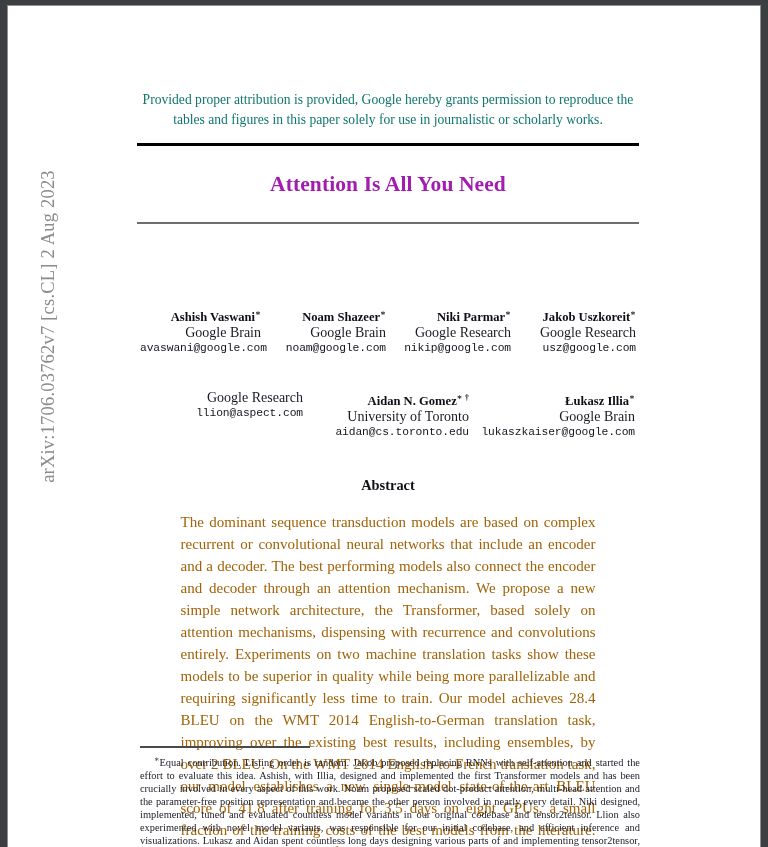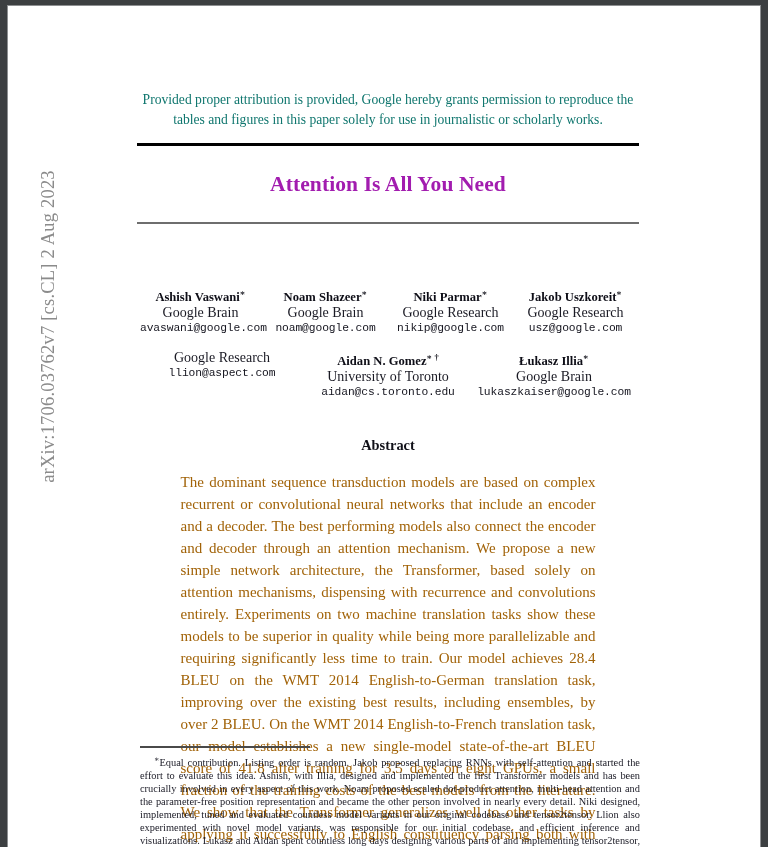--- a/index.html
+++ b/index.html
@@ -99,22 +99,23 @@
   #authors-block {
     margin-top: 62px;
   }
   .author-row {
     display: flex;
     justify-content: center;
     width: 100%;
     margin-bottom: 14px;
   }
   .author {
-    text-align: center;
+    text-align: right;
     padding: 0 2px;
+    margin-top: 20px;
   }
   .author-name {
     font-weight: bold;
     font-size: 12.6px;
     color: #0e0e17;
     line-height: 15px;
     white-space: nowrap;
   }
   .author-name sup {
     font-size: 8.5px;

